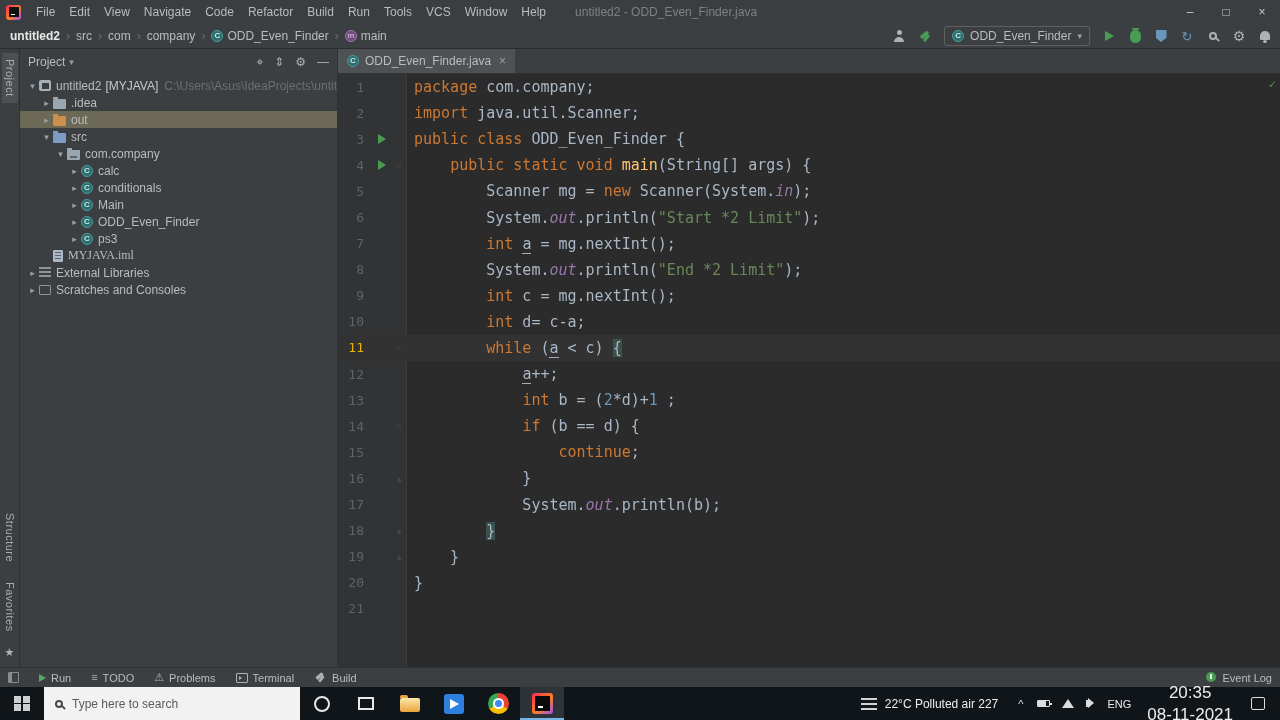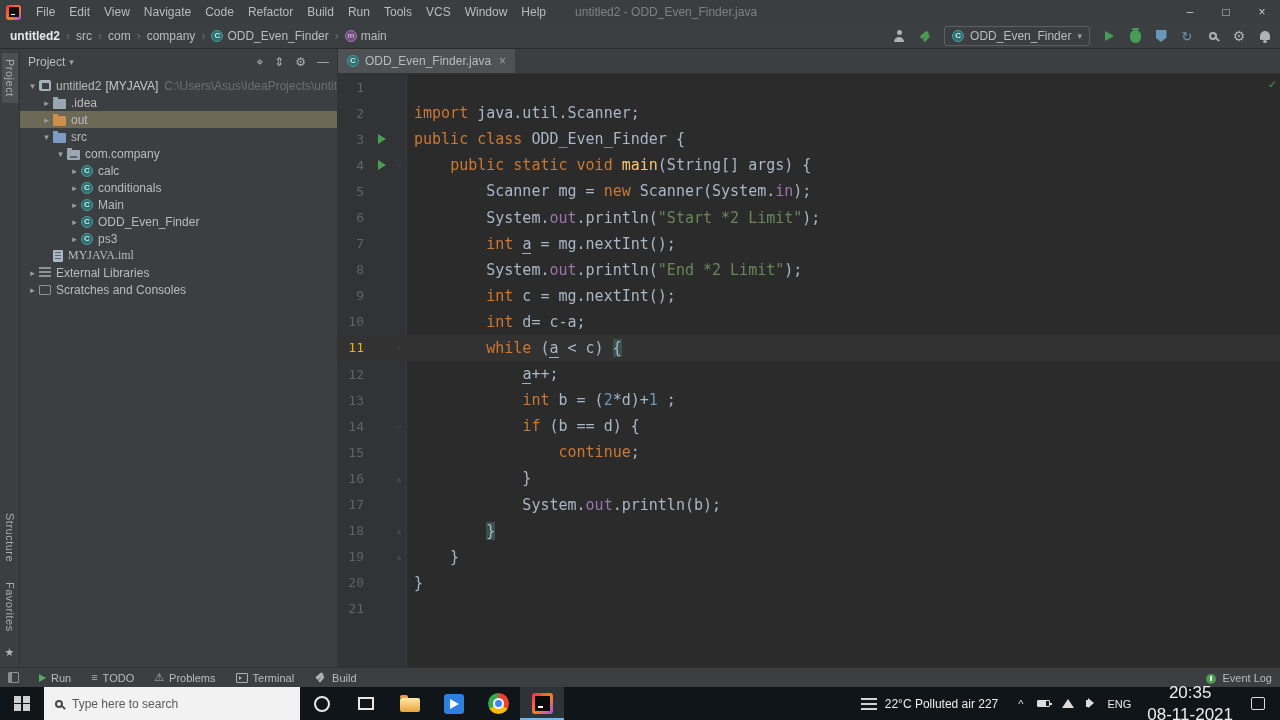--- a/index.html
+++ b/index.html
@@ -103,38 +103,38 @@
   .eline.current .ln{color:#eab308}
   .ln{width:34px;flex:none;text-align:right;padding-right:8px;color:#606366;font-size:13px}
   .gic{width:20px;flex:none;display:flex;align-items:center;justify-content:center}
   .runarrow{width:0;height:0;border-left:8px solid #499C54;border-top:5px solid transparent;border-bottom:5px solid transparent}
   .gfold{width:14px;flex:none;display:flex;align-items:center;justify-content:center;color:#606366;font-size:10px}
   .codeln{flex:1;white-space:pre;padding-left:8px}
   .tok.kw{color:#CC7832}
   .tok.pl{color:#A9B7C6}
   .tok.st{color:#6A8759}
   .tok.nu{color:#6897BB}
-  .tok.fd{color:#9876AA;}
+  .tok.fd{color:#9876AA;font-style:italic}
   .tok.mt{color:#FFC66D}
   .tok.br{color:#A9B7C6;background:#3B514D}
   .tok.un{color:#A9B7C6;border-bottom:1px solid #ABADB3}
   .inspect-badge{position:absolute;top:3px;right:4px;color:#499C54;font-size:12px;font-weight:bold}
 
   
   .toolbar{height:20px;background:#3C3F41;border-top:1px solid #323232;display:flex;align-items:center;
     font-size:11px;color:#BBBBBB;padding:0 8px;gap:20px;flex:none}
   .tws{width:11px;height:11px;border:1px solid #8A8E91;border-radius:1px;position:relative;flex:none}
   .tws::before{content:"";position:absolute;left:0;top:0;bottom:0;width:3px;background:#8A8E91}
   .tb-item{display:flex;align-items:center;gap:5px}
   .tbi{display:inline-flex;align-items:center;justify-content:center;color:#AFB1B3;font-size:11px;line-height:1}
   .tbi-run{width:0;height:0;border-left:7px solid #59A869;border-top:4.5px solid transparent;border-bottom:4.5px solid transparent}
   .tbi-terminal{border:1px solid #AFB1B3;width:12px;height:10px;border-radius:1px;position:relative}
   .tbi-terminal::before{content:"";position:absolute;left:2px;top:2px;border-top:2.5px solid transparent;border-bottom:2.5px solid transparent;border-left:3.5px solid #AFB1B3}
   .tbi-build{transform:scale(.9)}
-  .tb-right{margin-left:auto;display:flex;align-items:flex-end;gap:6px}
+  .tb-right{margin-left:auto;display:flex;align-items:flex-start;gap:6px}
   .evlog{width:10px;height:10px;border-radius:50%;background:#499C54;position:relative}
   .evlog::after{content:"";position:absolute;left:4px;top:2.5px;width:2px;height:5px;background:#E8F2E8}
 
   
   .statusbar{height:18px;background:#3C3F41;border-top:1px solid #323232;display:flex;align-items:center;
     font-size:11px;color:#BBBBBB;padding:0 10px;flex:none}
   .sb-right{margin-left:auto;display:flex;gap:16px;align-items:center}
   .lock{width:8px;height:6px;background:#AFB1B3;border-radius:1px;position:relative;margin-top:3px}
   .lock::before{content:"";position:absolute;top:-4px;left:1.5px;width:5px;height:4px;border:1.5px solid #AFB1B3;border-bottom:none;border-radius:3px 3px 0 0}
 
@@ -373,20 +373,21 @@
           <span class="tab-label">ODD_Even_Finder.java</span>
           <span class="tab-close">×</span>
         </div>
       </div>
       <div class="editor">
         <div>
             <div class="eline">
               <span class="ln">1</span>
               <span class="gic"></span>
               <span class="gfold"></span>
+              <span class="codeln"><span class="tok kw">package</span><span class="tok pl"> com.company;</span></span>
             </div>
             <div class="eline">
               <span class="ln">2</span>
               <span class="gic"></span>
               <span class="gfold"></span>
               <span class="codeln"><span class="tok kw">import</span><span class="tok pl"> java.util.Scanner;</span></span>
             </div>
             <div class="eline">
               <span class="ln">3</span>
               <span class="gic">

